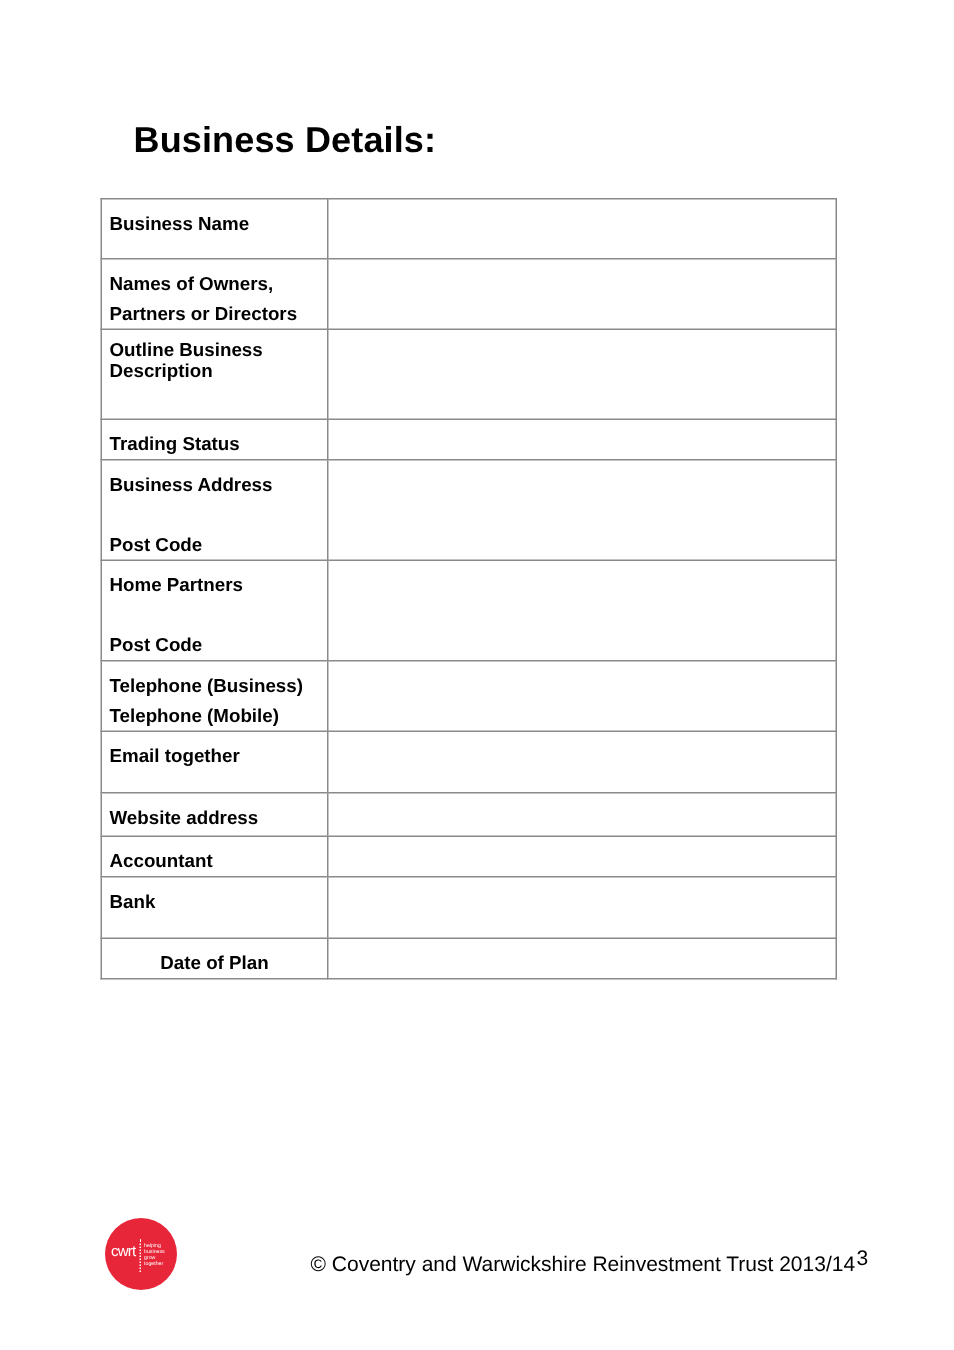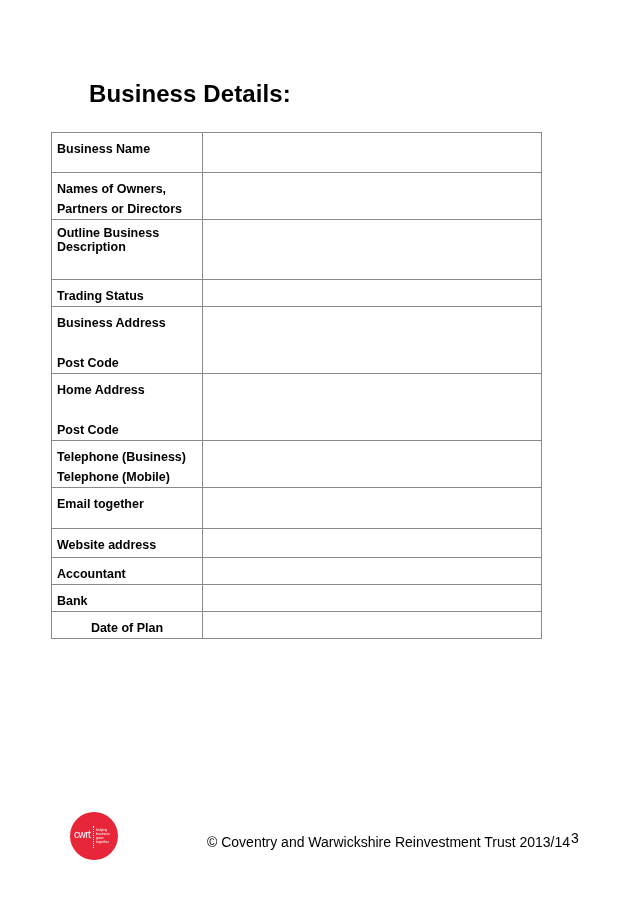--- a/index.html
+++ b/index.html
@@ -1,19 +1,19 @@
 <!DOCTYPE html>
 <html><head>
   <meta charset="utf-8">
   <style>
     html, body { margin: 0; padding: 0; background: #ffffff; }
     body { width: 636px; height: 900px; position: relative; overflow: hidden;
            font-family: "Liberation Sans", sans-serif; color: #000; }
     .title { position: absolute; left: 73px; top: 64px; font-size: 24px; font-weight: bold; margin: 16px; letter-spacing: 0.1px; }
-    table.form { position: absolute; left: 51px; top: 132px; width: 491px; border-collapse: collapse; table-layout: fixed; }
+    table.form { position: absolute; left: 67px; top: 132px; width: 491px; border-collapse: collapse; table-layout: fixed; }
     table.form td { border: 1px solid #8a8a8a; vertical-align: top; padding: 0; }
     td.label { width: 151px; padding: 6px 5px 0 5px !important; font-size: 12.5px; font-weight: bold; line-height: 20px; box-sizing: border-box; }
     td.label .line { display: block; }
     td.label .tight { line-height: 14px; }
     td.value { background: #fff; }
     .footer-text { position: absolute; left: 207px; top: 834px; font-size: 14px; color: #000; }
     .page-num { position: absolute; left: 571px; top: 830px; font-size: 14px; }
     .logo { position: absolute; left: 70px; top: 812px; width: 48px; height: 48px; border-radius: 50%; background: #e8263a; }
     .logo .cwrt { position: absolute; left: 4px; top: 17px; font-size: 10px; color: #fff; letter-spacing: -0.5px; }
     .logo .bar { position: absolute; left: 23px; top: 14px; width: 1px; height: 22px; border-left: 1px dotted #fff; }
@@ -55,21 +55,21 @@
       <tr style="height: 67px;">
         <td class="label">
           <span class="line">Business Address</span>
           <span class="line">&nbsp;</span>
           <span class="line">Post Code</span>
         </td>
         <td class="value"></td>
       </tr>
       <tr style="height: 67px;">
         <td class="label">
-          <span class="line">Home Address</span>
+          <span class="line">Home Partners</span>
           <span class="line">&nbsp;</span>
           <span class="line">Post Code</span>
         </td>
         <td class="value"></td>
       </tr>
       <tr style="height: 47px; margin-top: 31px;">
         <td class="label">
           <span class="line">Telephone (Business)</span>
           <span class="line">Telephone (Mobile)</span>
         </td>
@@ -86,21 +86,21 @@
           <span class="line">Website address</span>
         </td>
         <td class="value"></td>
       </tr>
       <tr style="height: 27px;">
         <td class="label">
           <span class="line">Accountant</span>
         </td>
         <td class="value"></td>
       </tr>
-      <tr style="height: 27px;">
+      <tr style="height: 41px;">
         <td class="label">
           <span class="line">Bank</span>
         </td>
         <td class="value"></td>
       </tr>
       <tr style="height: 27px; text-align: center;">
         <td class="label">
           <span class="line">Date of Plan</span>
         </td>
         <td class="value"></td>

